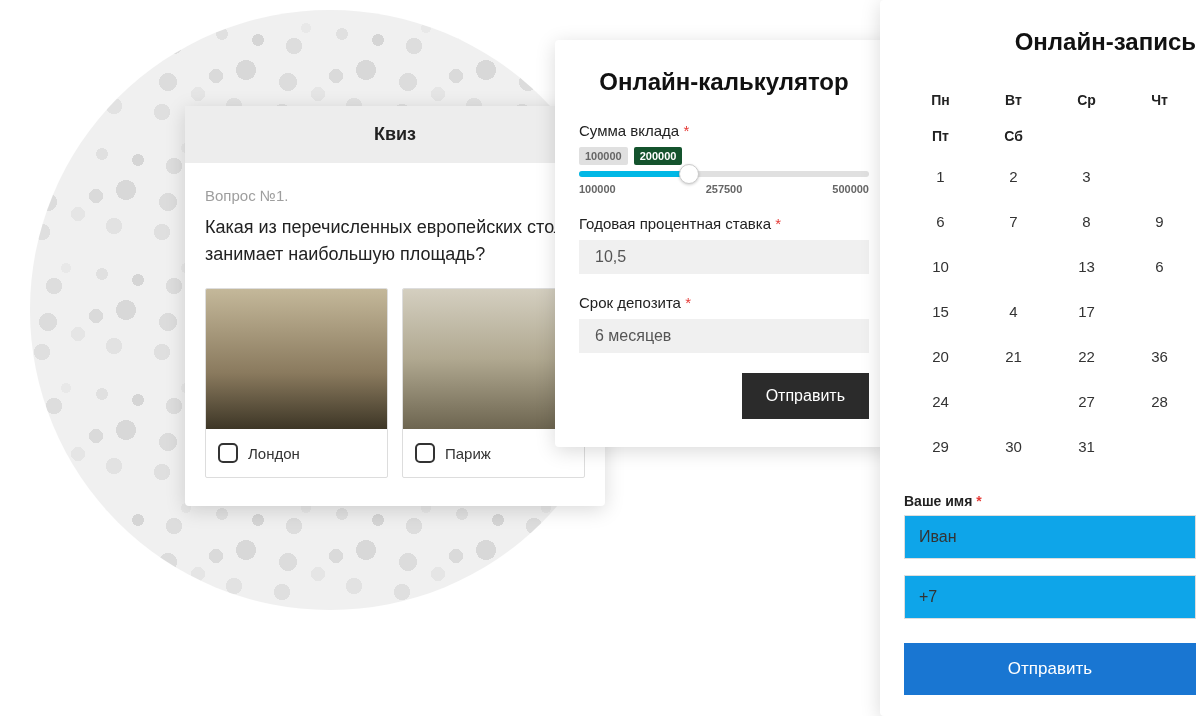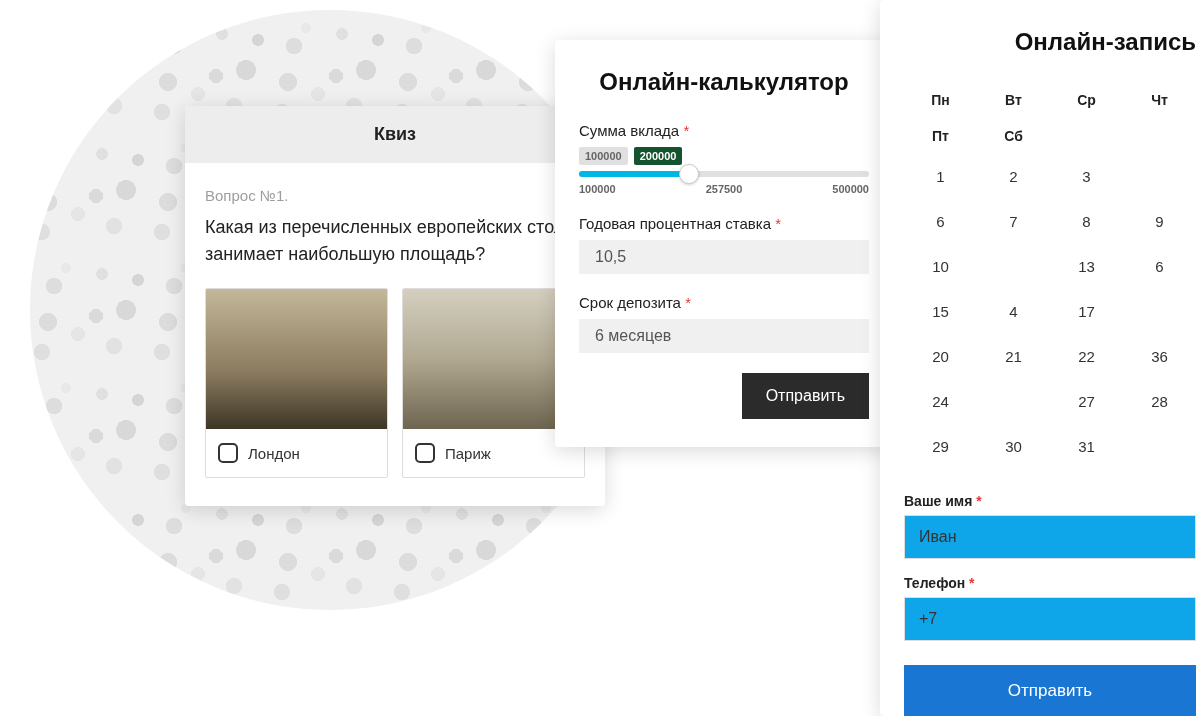--- a/index.html
+++ b/index.html
@@ -139,17 +139,16 @@
     <div class="cal-day">29</div>
     <div class="cal-day">30</div>
     <div class="cal-day">31</div>
     <div class="cal-day empty"></div>
   </div>
   <div class="field2">
     <div class="label2"><span>Ваше имя</span> <span class="req">*</span></div>
     <input class="input-line" value="Иван" style="">
   </div>
   <div class="field2">
-    <div class="label2"><span>Телефон</span> <span class="req">*</span></div>
     <input class="input-line" value="+7" style="">
   </div>
   <button class="btn-blue">Отправить</button>
 </div>
 
 </body></html>

